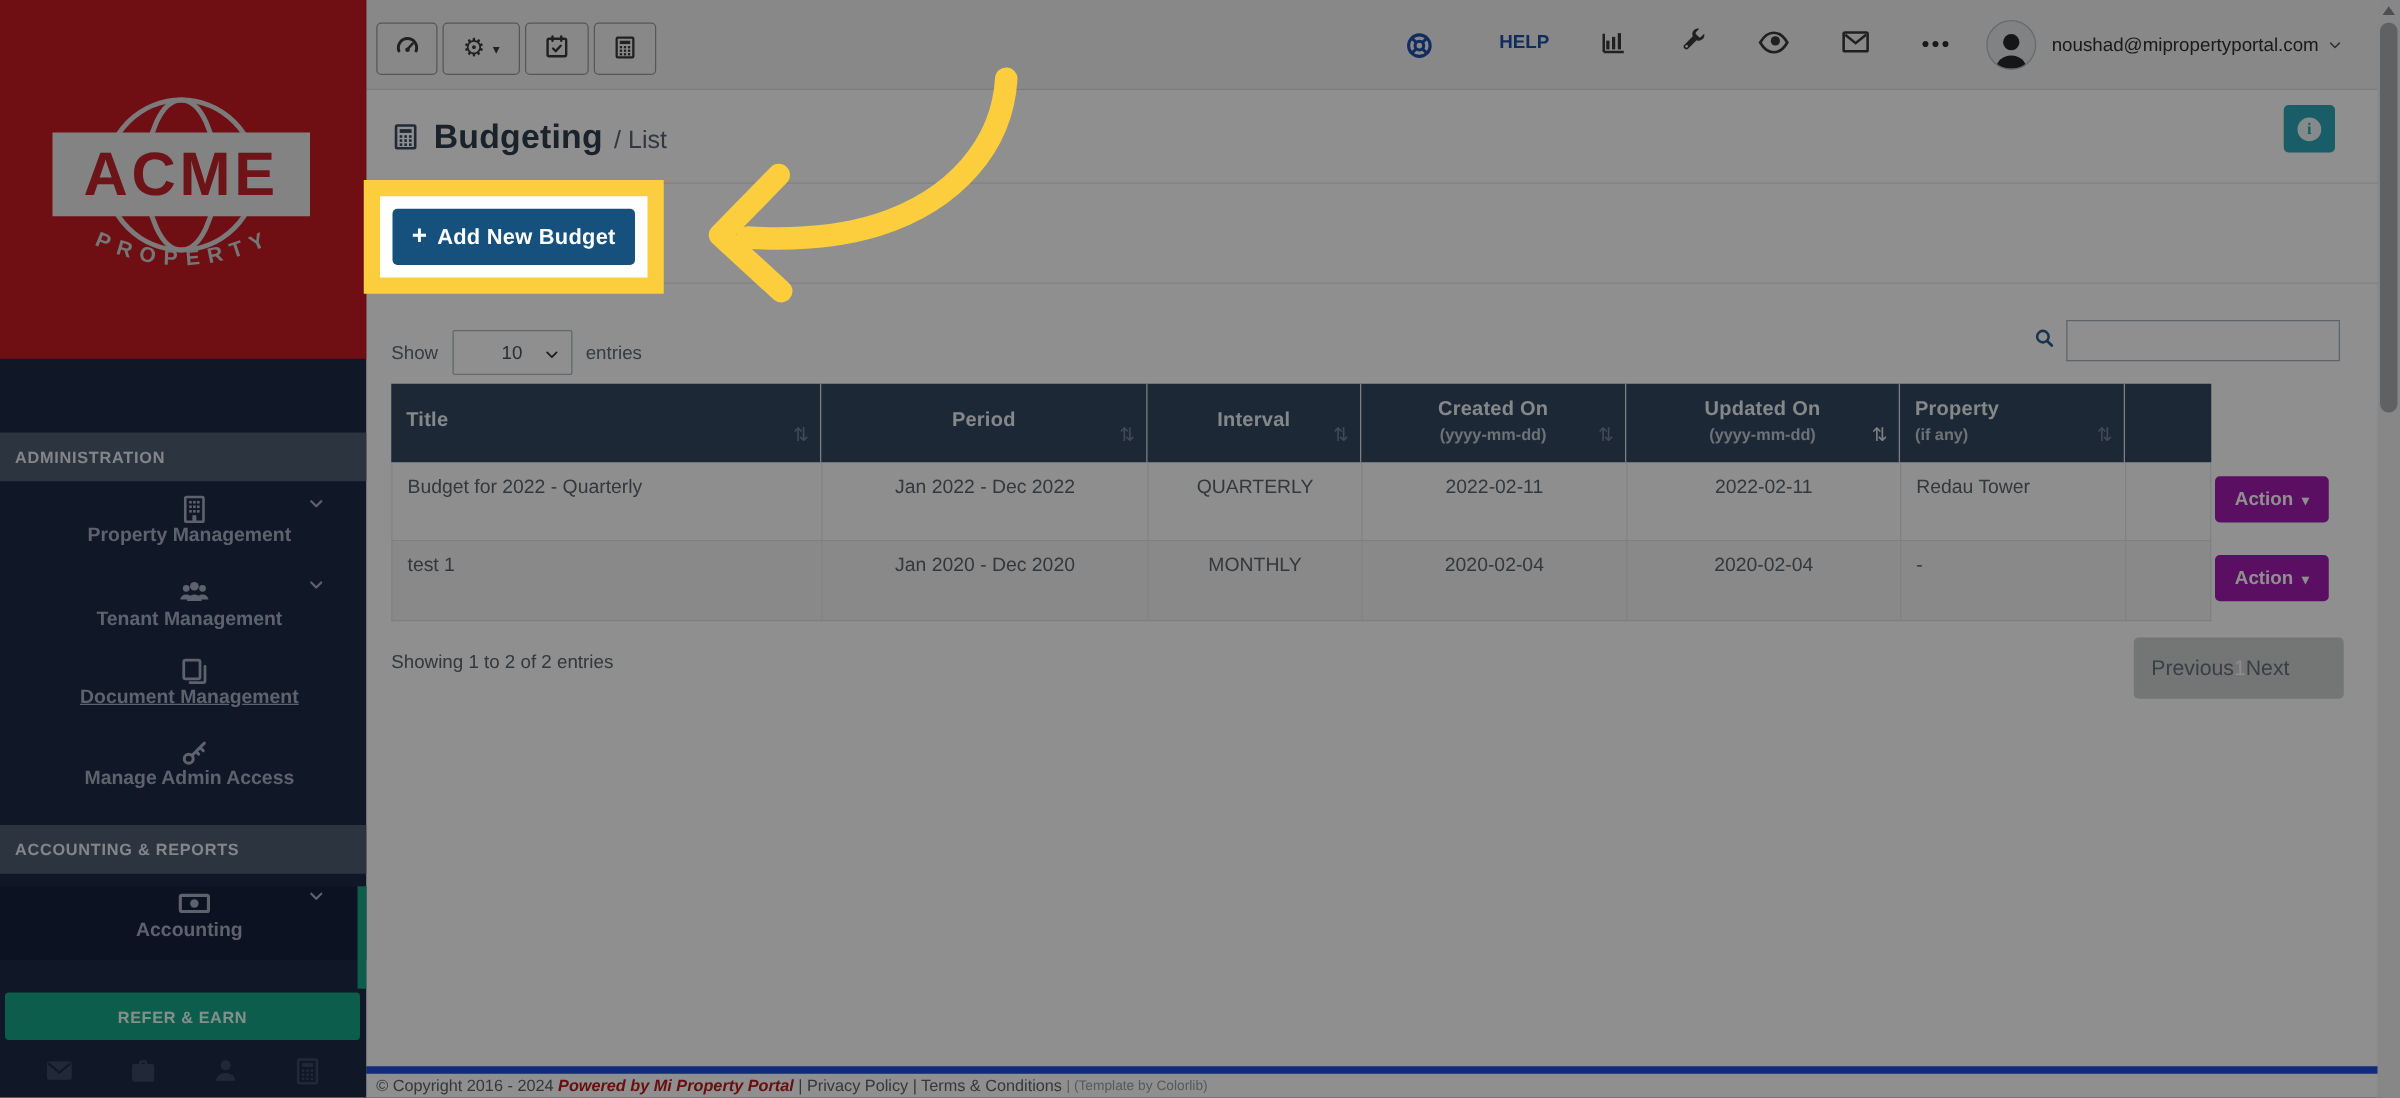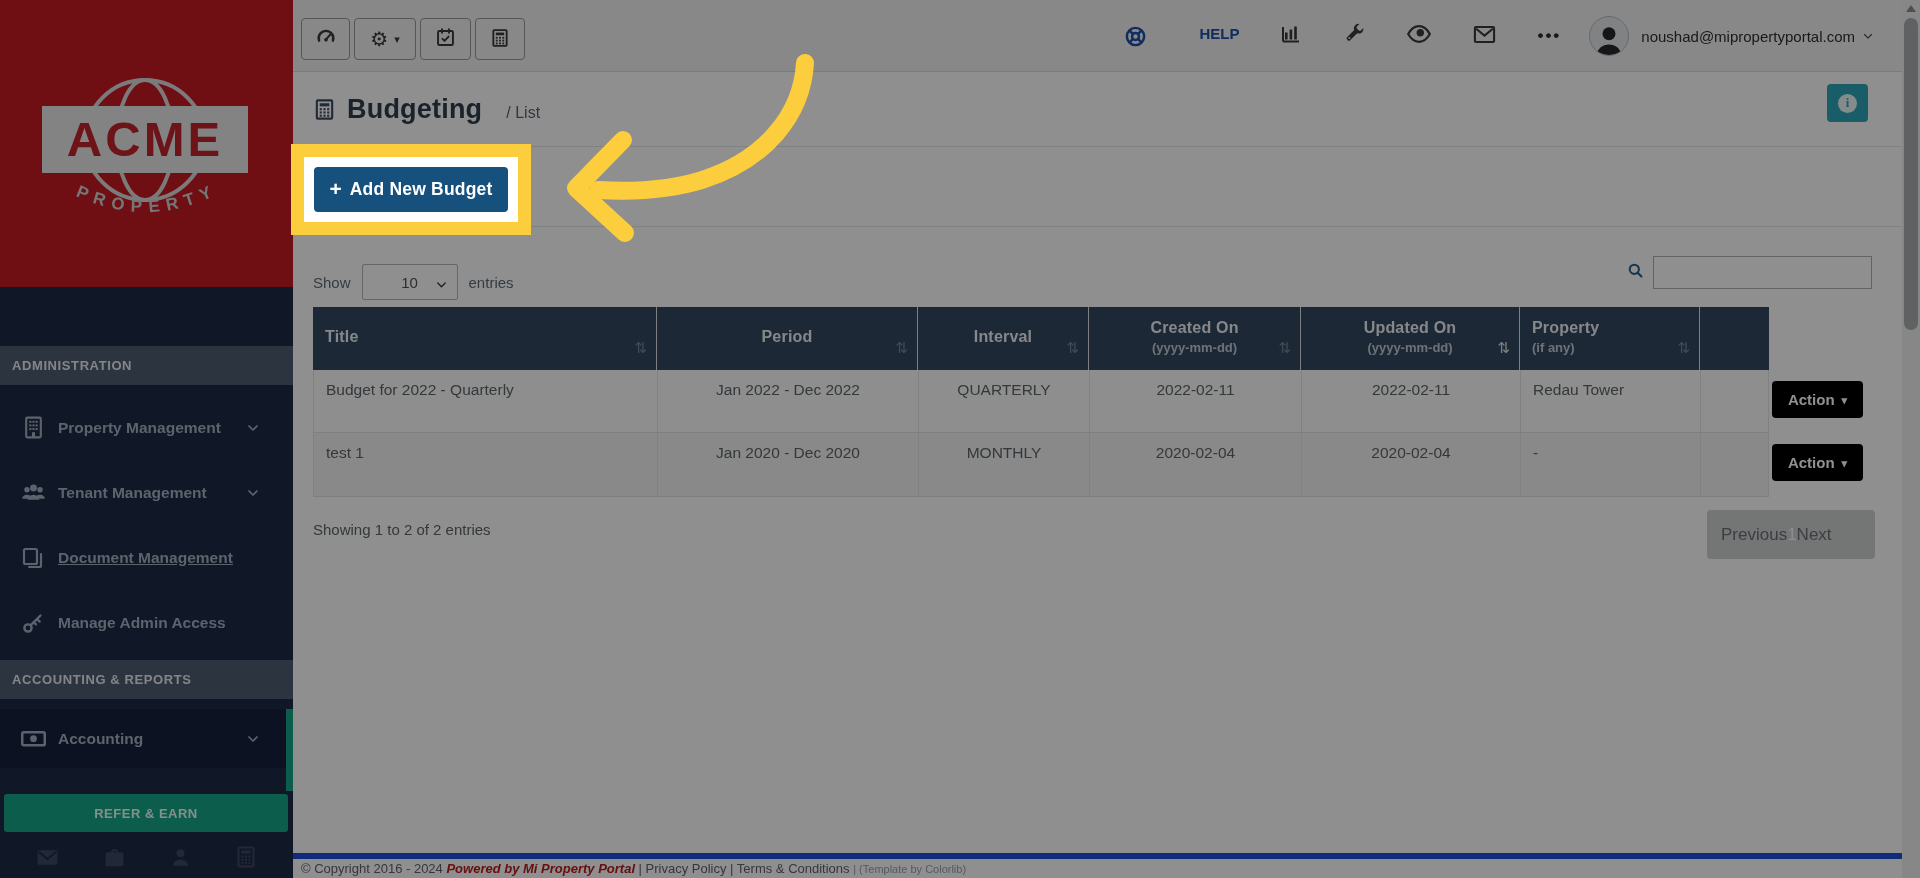--- a/index.html
+++ b/index.html
@@ -5,21 +5,21 @@
   html,body{margin:0;padding:0;background:#1a1a1a;}
   .screen{position:relative;width:1920px;height:878px;overflow:hidden;background:#fff;
           font-family:"Liberation Sans",sans-serif;-webkit-font-smoothing:antialiased;}
 
   
   .sidebar{position:absolute;left:0;top:0;width:293px;height:878px;background:#1e2945;z-index:10;}
   .logo{position:absolute;left:0;top:0;width:293px;height:287px;background:#c61c24;overflow:hidden;}
   .logo svg{position:absolute;left:0;top:0;}
   .nav-header{position:absolute;left:0;width:293px;height:39px;background:#4e5d70;color:#e9edf2;
               font-size:13px;font-weight:bold;letter-spacing:.6px;line-height:39px;padding-left:12px;box-sizing:border-box;}
-  .nav-item{position:absolute;left:0;width:293px;height:65px;display:flex;align-items:center;color:#a7b1c2;cursor:pointer;}
+  .nav-item{position:absolute;left:0;width:293px;height:65px;display:flex;align-items:center;color:#a7b1c2;cursor:pointer;flex-direction:column;}
   .nav-item .nicon{width:30px;margin-left:18px;display:flex;justify-content:center;}
   .nav-item .nlabel{margin-left:10px;font-size:15.5px;font-weight:600;}
   .nav-item .nchev{position:absolute;right:32px;display:flex;}
   .nav-item.active-sub{background:#17203b;}
   .side-scroll{position:absolute;right:0;width:7px;background:#18a689;}
   .refer-btn{position:absolute;left:4px;top:794px;width:284px;height:38px;background:#18a689;border-radius:3px;
              color:#eafff8;font-size:13px;font-weight:bold;letter-spacing:.5px;display:flex;align-items:center;justify-content:center;cursor:pointer;}
   .side-bottom{position:absolute;left:0;top:840px;width:293px;height:38px;display:flex;align-items:center;justify-content:space-around;padding:0 14px;box-sizing:border-box;color:#3c4a66;}
 
   
@@ -31,21 +31,21 @@
   .tb-ic{color:#3a3a3a;margin-right:40px;cursor:pointer;display:flex;align-items:center;}
   .ellipsis{color:#2d2d2d;font-size:17px;letter-spacing:2px;font-weight:bold;margin-right:28px;cursor:pointer;}
   .avatar{width:38px;height:38px;border-radius:50%;background:#e6e8ea;border:1px solid #b9bcbf;overflow:hidden;display:flex;align-items:flex-end;justify-content:center;margin-right:12px;cursor:pointer;}
   .user-email{font-size:15px;color:#2f2f2f;cursor:pointer;display:flex;align-items:center;gap:7px;}
 
   
   .titlebar{position:absolute;left:293px;top:72px;width:1627px;height:75px;background:#fff;border-bottom:1px solid #e4e6e8;box-sizing:border-box;}
   .title-wrap{position:absolute;left:20px;top:22px;display:flex;align-items:baseline;color:#2f3e4e;}
   .title-wrap .ticon{position:relative;top:3px;color:#3c4c63;margin-right:11px;}
   .page-title{font-size:27px;font-weight:600;letter-spacing:.2px;}
-  .breadcrumb{font-size:16px;color:#5a6575;margin-left:24px;text-align:right;}
+  .breadcrumb{font-size:20px;color:#5a6575;margin-left:9px;text-align:right;}
   .info-btn{position:absolute;right:52px;top:12px;width:41px;height:38px;background:#2ba7b9;border-radius:4px;display:flex;align-items:center;justify-content:center;cursor:pointer;}
   .info-circ{width:19px;height:19px;border-radius:50%;background:#eef7f8;color:#2ba7b9;font-size:13px;font-weight:bold;display:flex;align-items:center;justify-content:center;font-family:"Liberation Serif",serif;}
   .panel-strip{position:absolute;left:293px;top:148px;width:1627px;height:79px;background:#fff;border-bottom:1px solid #e4e6e8;box-sizing:border-box;}
 
   
   .show-row{position:absolute;left:313px;top:264px;display:flex;align-items:center;color:#5f6b77;font-size:15px;}
   .select-box{width:94px;height:34px;border:1px solid #b0b7bd;border-radius:2px;background:#fff;margin:0 11px;
               display:flex;align-items:center;justify-content:center;position:relative;cursor:pointer;color:#4a545e;}
   .select-box .sb-chev{position:absolute;right:9px;top:12px;color:#444;}
   .search-wrap{position:absolute;left:1626px;top:256px;display:flex;align-items:center;}
@@ -64,21 +64,21 @@
   .sort{position:absolute;right:9px;bottom:13px;font-size:15px;color:rgba(255,255,255,.32);}
   .sort.active{color:rgba(255,255,255,.85);}
   .trow{display:grid;grid-template-columns:343px 261px 171px 212px 219px 180px 174px;border-bottom:1px solid #dfe2e5;box-sizing:border-box;}
   .trow.r1{background:#fdfdfd;height:63px;border-left:1px solid #e4e7ea;border-right:1px solid #e4e7ea;}
   .trow.r2{background:#f4f4f5;height:64px;border-left:1px solid #e4e7ea;border-right:1px solid #e4e7ea;}
   .td{box-sizing:border-box;padding-top:11px;font-size:15.5px;color:#5d6569;border-left:1px solid #e4e7ea;}
   .td:first-child{border-left:none;}
   .td.c{text-align:center;}
   .td.l{padding-left:12px;}
   .td.act{display:flex;justify-content:flex-end;padding-right:11px;}
-  .action-btn{width:91px;height:37px;background:#000000;border:none;border-radius:4px;color:#fff;font-size:15px;font-weight:600;
+  .action-btn{width:91px;height:37px;background:#a21caf;border:none;border-radius:4px;color:#fff;font-size:15px;font-weight:600;
               display:flex;align-items:center;justify-content:center;gap:7px;cursor:pointer;font-family:inherit;}
   .action-btn .acaret{font-size:11px;position:relative;top:1px;}
   .summary{position:absolute;left:313px;top:521px;font-size:15px;color:#5d6569;}
   .pagination{position:absolute;left:1707px;top:510px;width:168px;height:49px;background:#cfd0d1;border-radius:4px;
               display:flex;align-items:center;padding:0 14px;box-sizing:border-box;font-size:17px;}
   .pg-prev,.pg-next{color:#68707a;cursor:pointer;}
   .pg-cur{color:#fafbfc;cursor:pointer;}
 
   
   .footer{position:absolute;left:293px;top:853px;width:1880px;height:25px;background:#fff;border-top:6px solid #1d4ed8;

